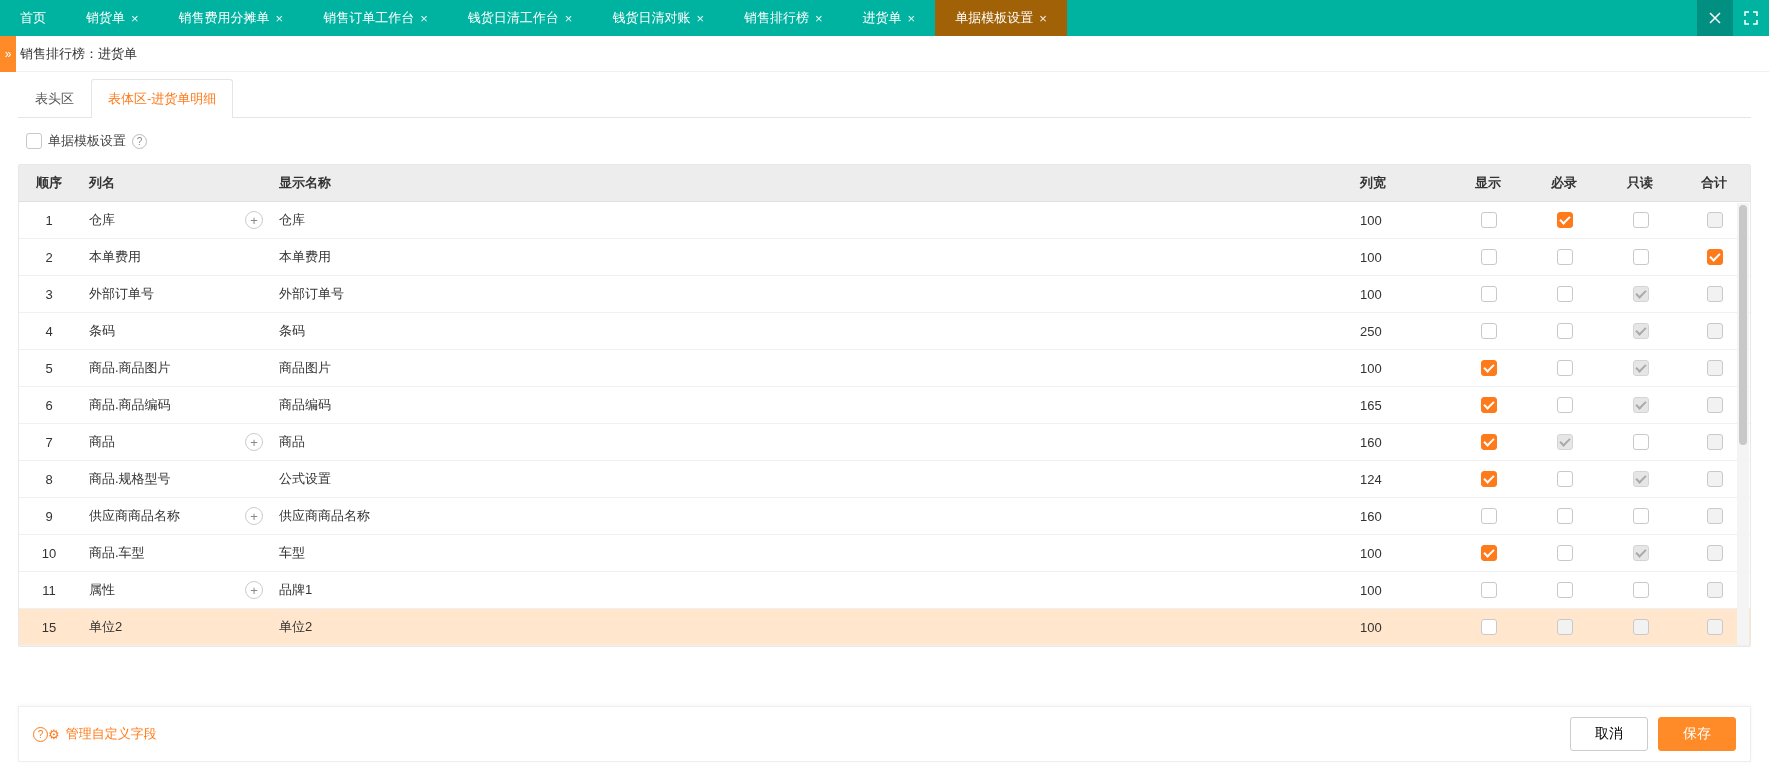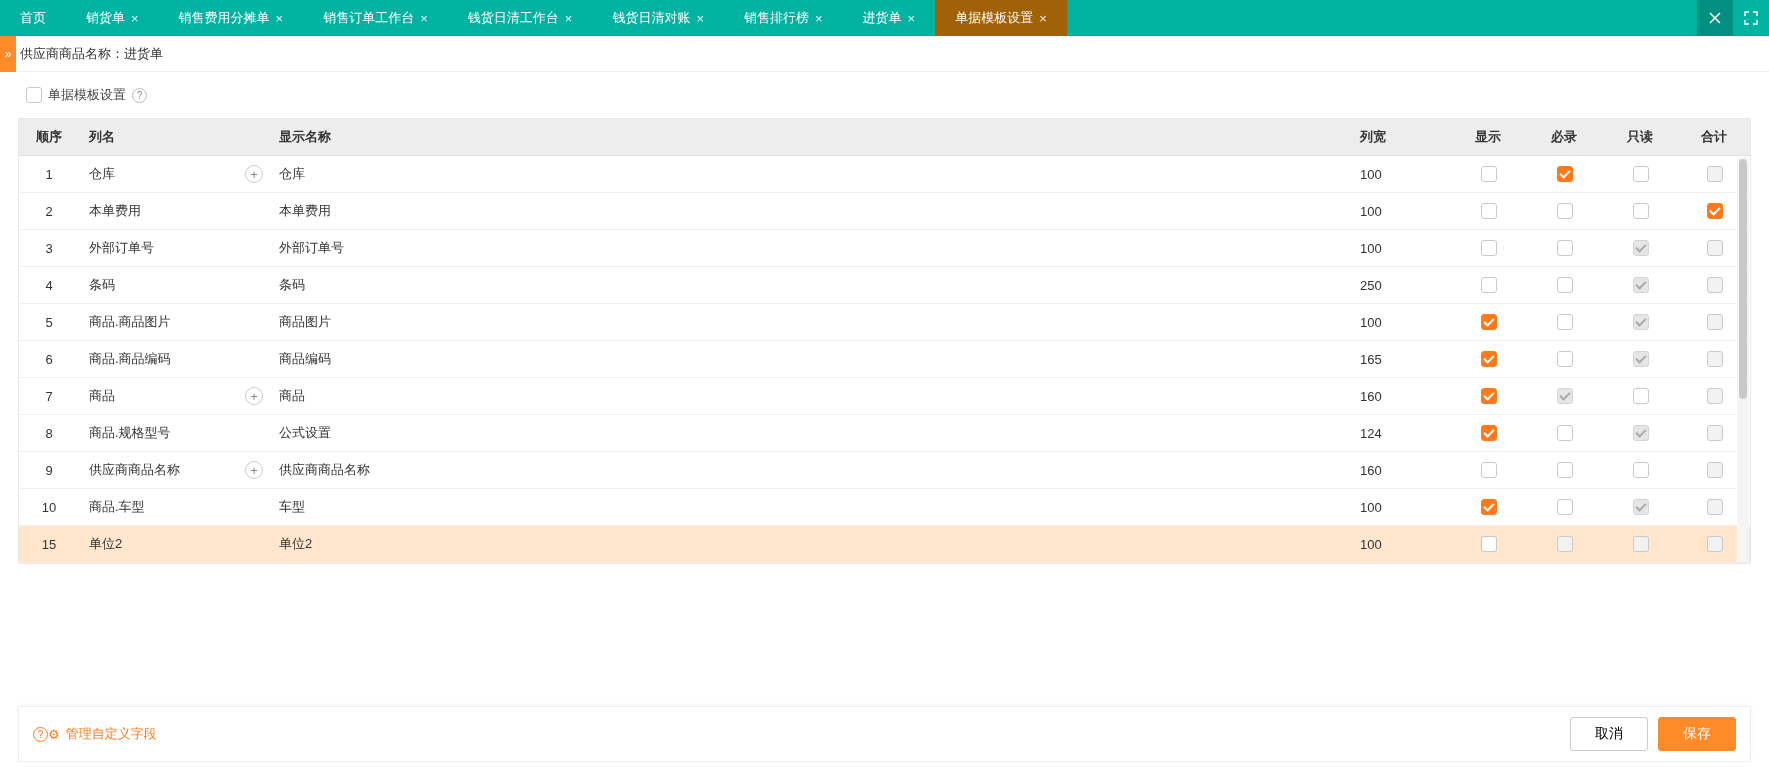--- a/index.html
+++ b/index.html
@@ -112,26 +112,30 @@
         <path d="M1 5 V1 H5 M9 1 H13 V5 M13 9 V13 H9 M5 13 H1 V9"></path>
       </svg>
   </div>
 </div>
 
 <div class="context-row">
   <div class="collapse-stripe">
     <span>»</span>
   </div>
   <span class="context-label">
-    <span>供应商商品名称：</span><span>进货单</span>
+    <span>销售排行榜：</span><span>进货单</span>
   </span>
 </div>
 
 <div class="page">
 
+  <div class="section-tabs" id="section-tabs">
+      <div class="stab">表头区</div>
+      <div class="stab active">表体区-进货单明细</div>
+    </div>
 
   <div class="summary-row">
     <input type="checkbox" class="cb" style="">
     <span>单据模板设置</span>
     <span class="help-icon">?</span>
   </div>
 
   <div class="tbl-wrap">
     <table class="tbl">
       <colgroup>
@@ -250,20 +254,30 @@
           <tr>
             <td class="center">10</td>
             <td class="colname-cell"><span>商品.车型</span></td>
             <td>车型</td>
             <td>100</td>
             <td class="center"><input type="checkbox" class="cb" checked="" style=""></td>
             <td class="center"><input type="checkbox" class="cb" style=""></td>
             <td class="center"><input type="checkbox" class="cb" disabled="" checked="" style=""></td>
             <td class="center"><input type="checkbox" class="cb" disabled="" style=""></td>
           </tr>
+          <tr>
+            <td class="center">11</td>
+            <td class="colname-cell"><span>属性</span><span class="plus-btn">+</span></td>
+            <td>品牌1</td>
+            <td>100</td>
+            <td class="center"><input type="checkbox" class="cb" style=""></td>
+            <td class="center"><input type="checkbox" class="cb" style=""></td>
+            <td class="center"><input type="checkbox" class="cb" style=""></td>
+            <td class="center"><input type="checkbox" class="cb" disabled="" style=""></td>
+          </tr>
           <tr class="highlight">
             <td class="center">15</td>
             <td class="colname-cell"><span>单位2</span></td>
             <td>单位2</td>
             <td>100</td>
             <td class="center"><input type="checkbox" class="cb" style=""></td>
             <td class="center"><input type="checkbox" class="cb" disabled="" style=""></td>
             <td class="center"><input type="checkbox" class="cb" disabled="" style=""></td>
             <td class="center"><input type="checkbox" class="cb" disabled="" style=""></td>
           </tr>

